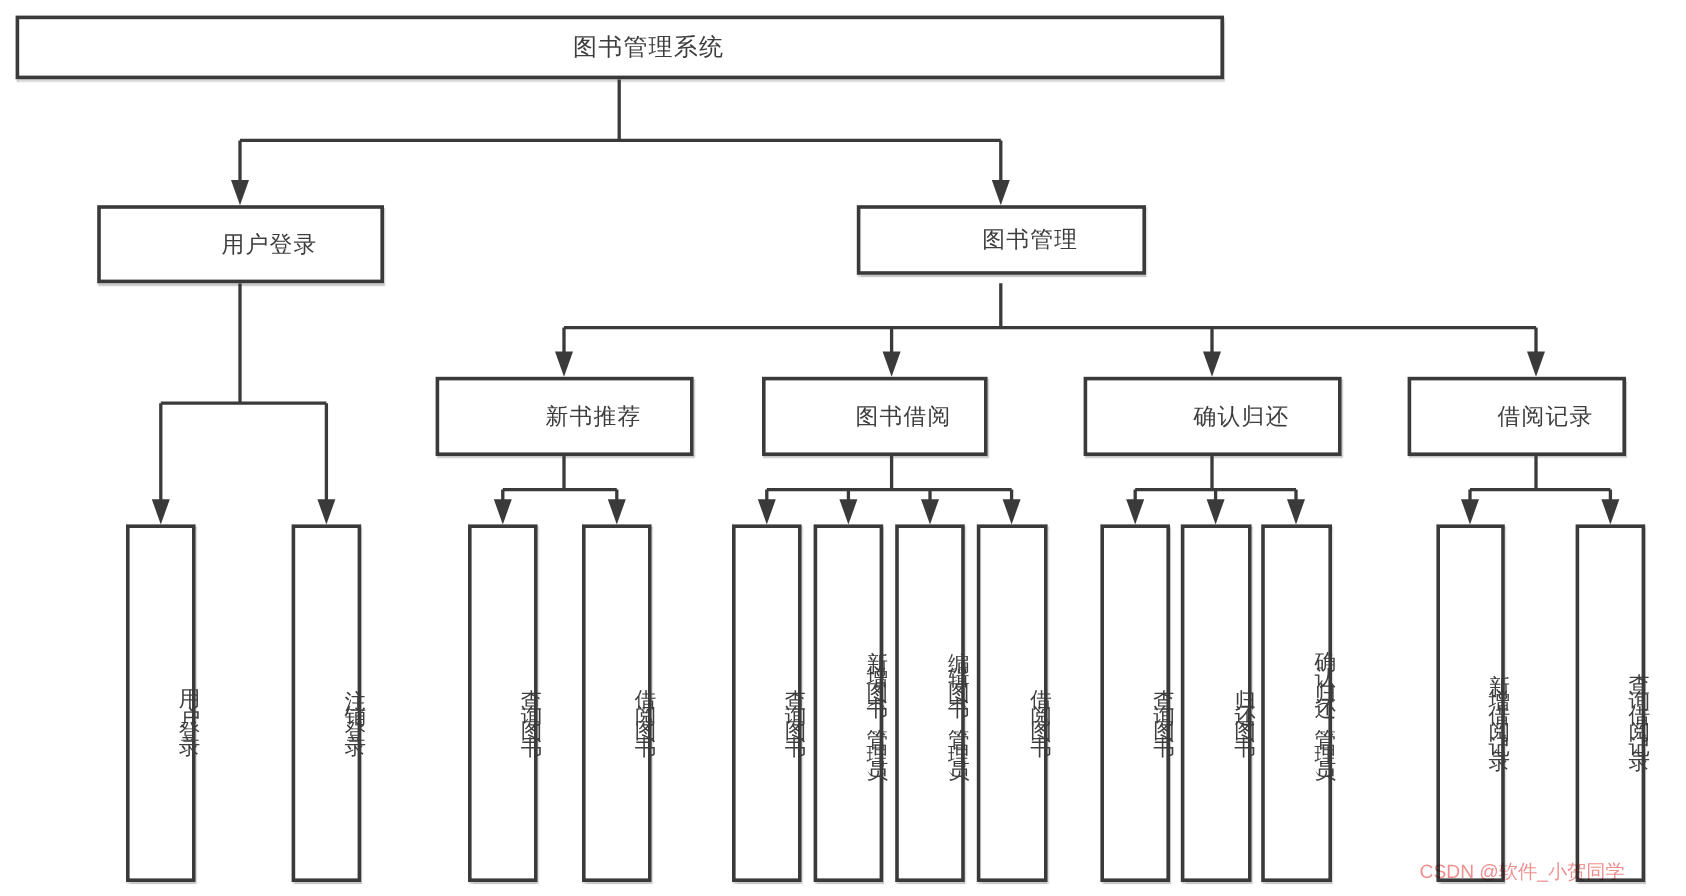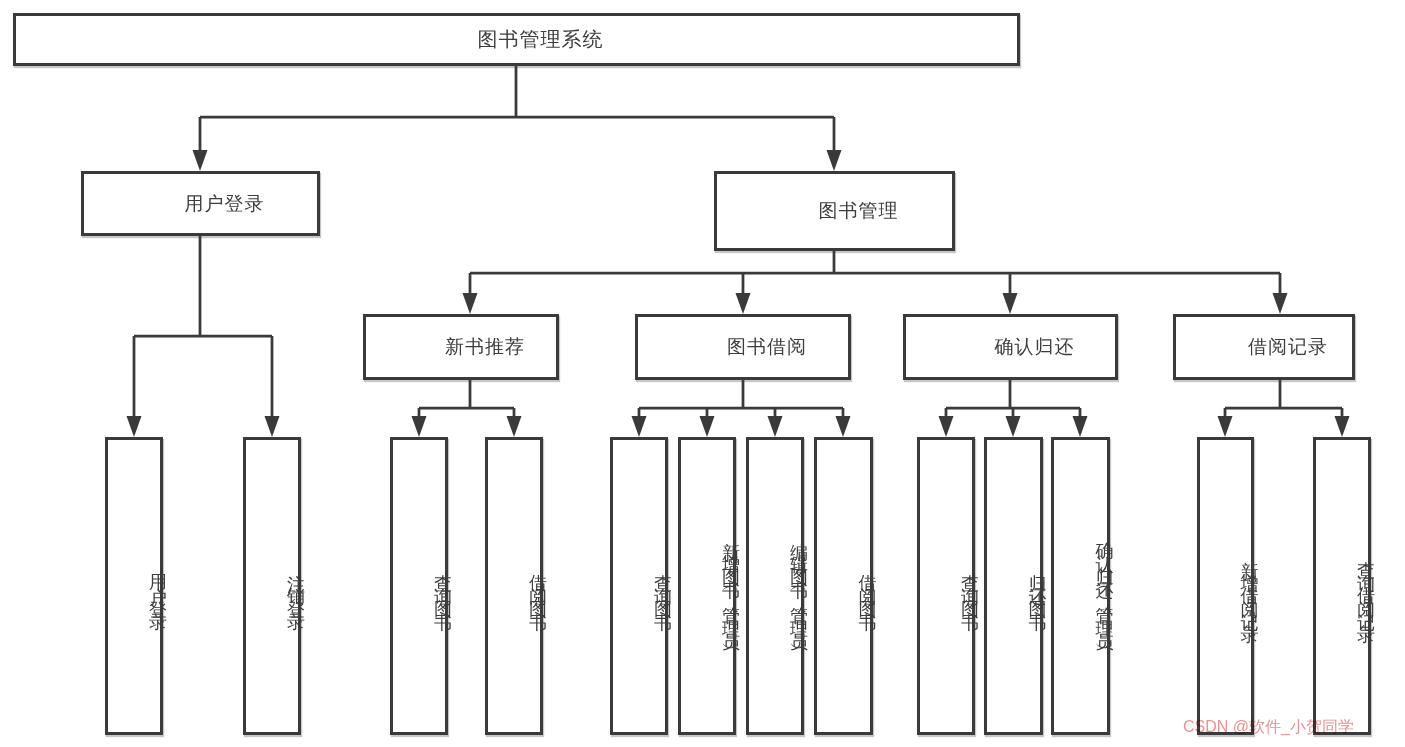--- a/index.html
+++ b/index.html
@@ -89,28 +89,28 @@
     </g>
   </svg>
 
   <div class="node root" style="left:13px;top:13px;width:1007px;height:53px">
     <span class="lbl">图书管理系统</span>
   </div>
 
   <div class="node branch" style="left:81px;top:171px;width:239px;height:65px">
     <span class="lbl">用户登录</span>
   </div>
-  <div class="node branch" style="left:714px;top:171px;width:241px;height:80px">
+  <div class="node branch" style="left:714px;top:171px;width:241px;height:58px">
     <span class="lbl">图书管理</span>
   </div>
 
-  <div class="node branch" style="left:363px;top:314px;width:196px;height:66px">
+  <div class="node branch" style="left:363px;top:314px;width:215px;height:66px">
     <span class="lbl">新书推荐</span>
   </div>
-  <div class="node branch" style="left:635px;top:314px;width:216px;height:66px">
+  <div class="node branch" style="left:635px;top:314px;width:188px;height:66px">
     <span class="lbl">图书借阅</span>
   </div>
   <div class="node branch" style="left:903px;top:314px;width:215px;height:66px">
     <span class="lbl">确认归还</span>
   </div>
   <div class="node branch" style="left:1173px;top:314px;width:182px;height:66px">
     <span class="lbl">借阅记录</span>
   </div>
 
   <div class="node leaf" style="left:105px;top:437px;width:58px;height:298px">

